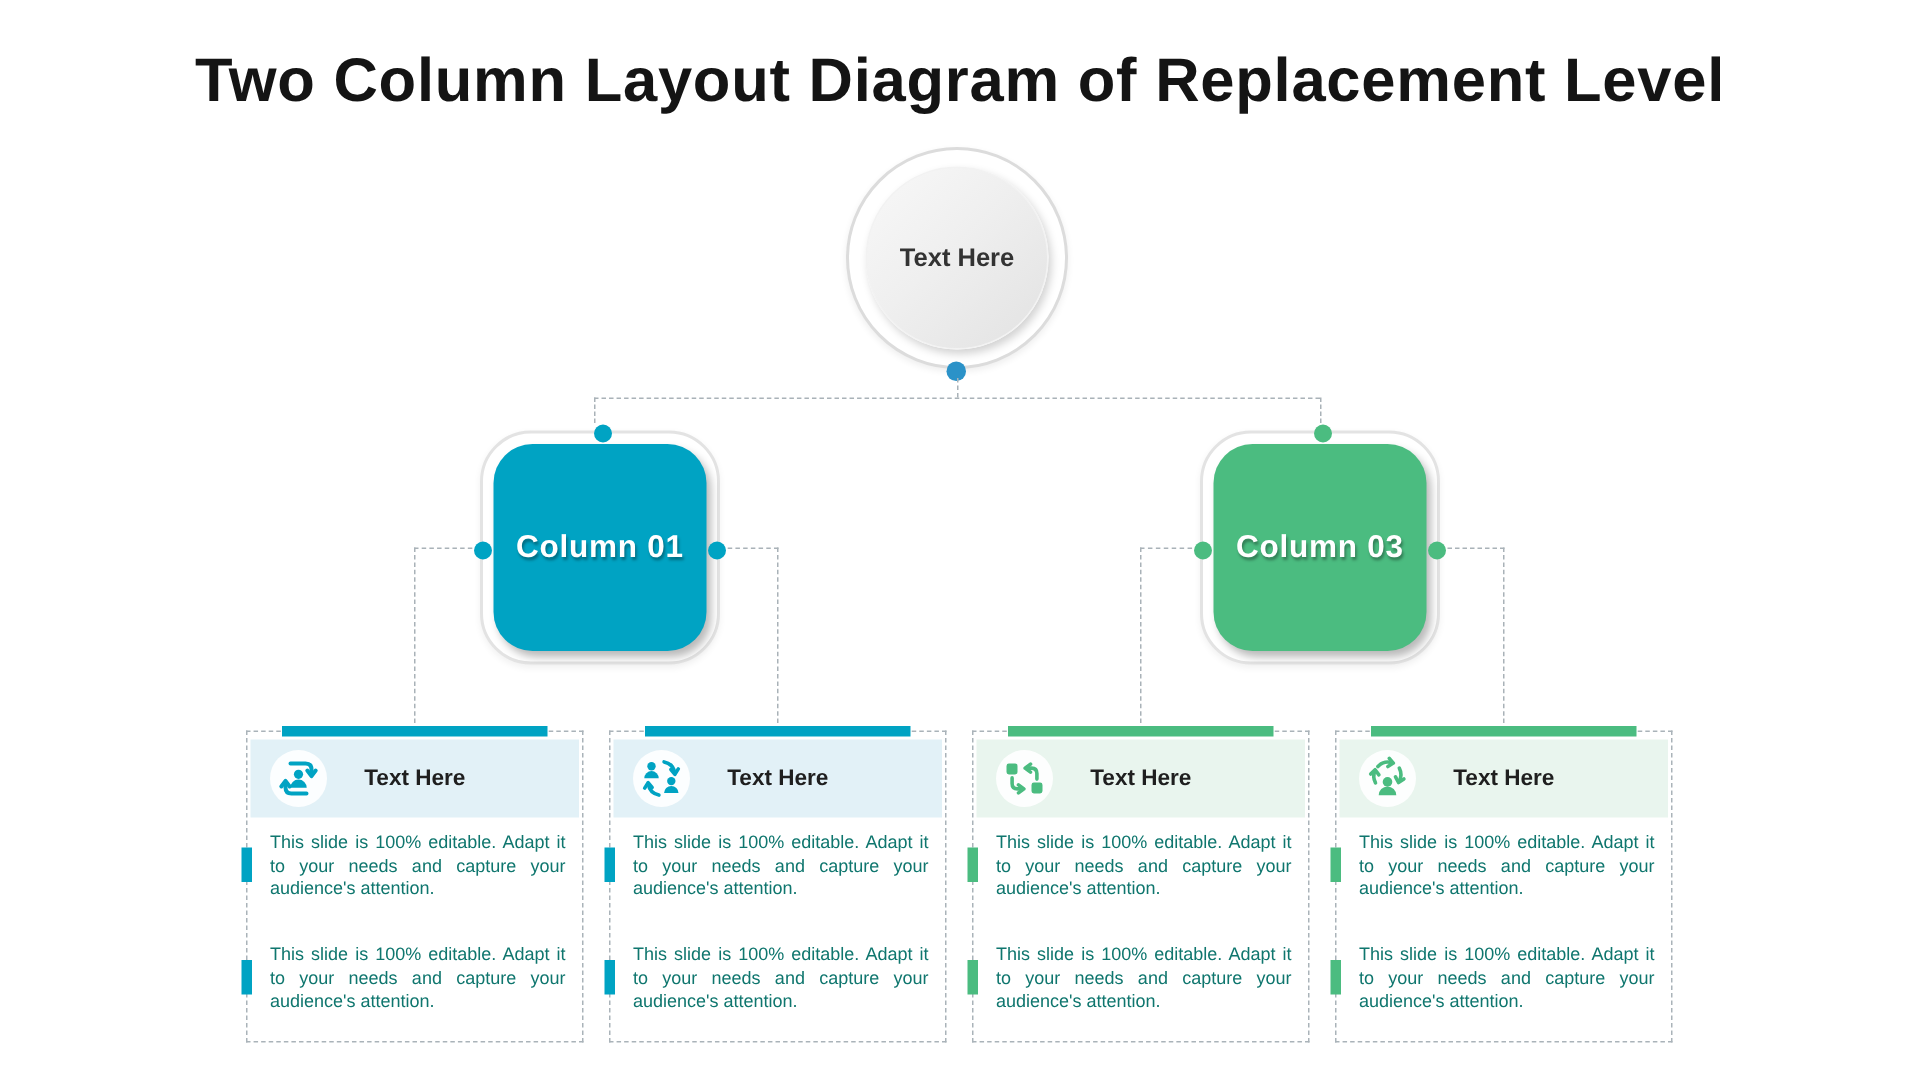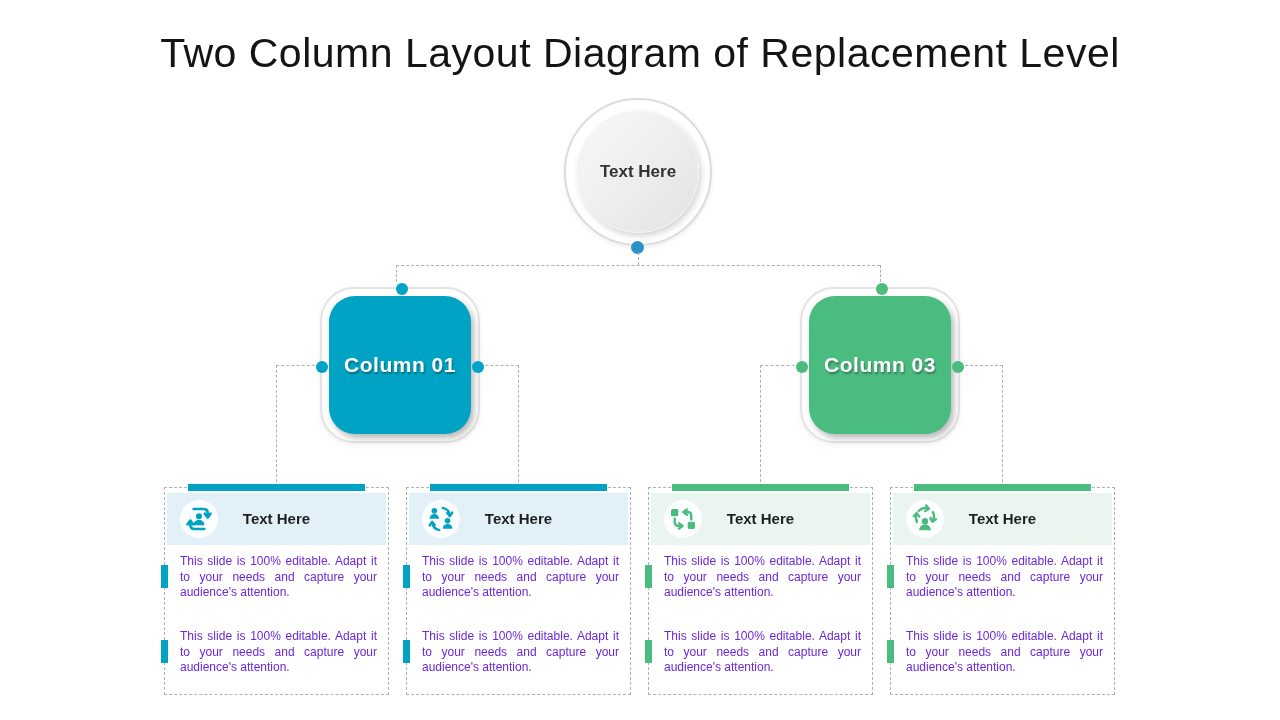--- a/index.html
+++ b/index.html
@@ -4,21 +4,21 @@
 <style>
   * { margin:0; padding:0; box-sizing:border-box; }
   html,body { background:#ffffff; }
   .stage {
     position:relative; width:1280px; height:720px; background:#ffffff;
     font-family:"Liberation Sans", sans-serif; overflow:hidden;
   }
   
   .title {
     position:absolute; top:30px; left:0; width:100%;
-    text-align:center; font-size:41px; font-weight:400;
+    text-align:center; font-size:41px; font-weight:700;
     letter-spacing:0.5px; color:#141414; white-space:nowrap;
   }
   
   .root-circle {
     position:absolute; left:564px; top:98px; width:148px; height:148px;
     border-radius:50%; background:#fff; border:2px solid #dcdcdc;
     box-shadow:0 2px 5px rgba(0,0,0,0.07);
   }
   .root-inner {
     position:absolute; inset:11px; border-radius:50%;
@@ -75,21 +75,21 @@
     border-radius:50%; background:rgba(255,255,255,0.9);
     display:flex; align-items:center; justify-content:center;
     color:var(--accent);
   }
   .card-title {
     display:block; width:100%; text-align:center; line-height:52px;
     font-size:15px; font-weight:bold; color:#1f1f1f;
   }
   .card-para {
     position:absolute; left:15px; right:11px;
-    font-size:12px; line-height:15.5px; color:#6d28d9; text-align:justify;
+    font-size:12px; line-height:15.5px; color:#0f766e; text-align:justify;
   }
   .card-para.p1 { top:66px; }
   .card-para.p2 { top:141px; }
   .para-accent {
     position:absolute; left:-4px; width:7px; height:23px; background:var(--accent);
   }
   .para-accent.a1 { top:77px; }
   .para-accent.a2 { top:152px; }
 </style>
 </head>

